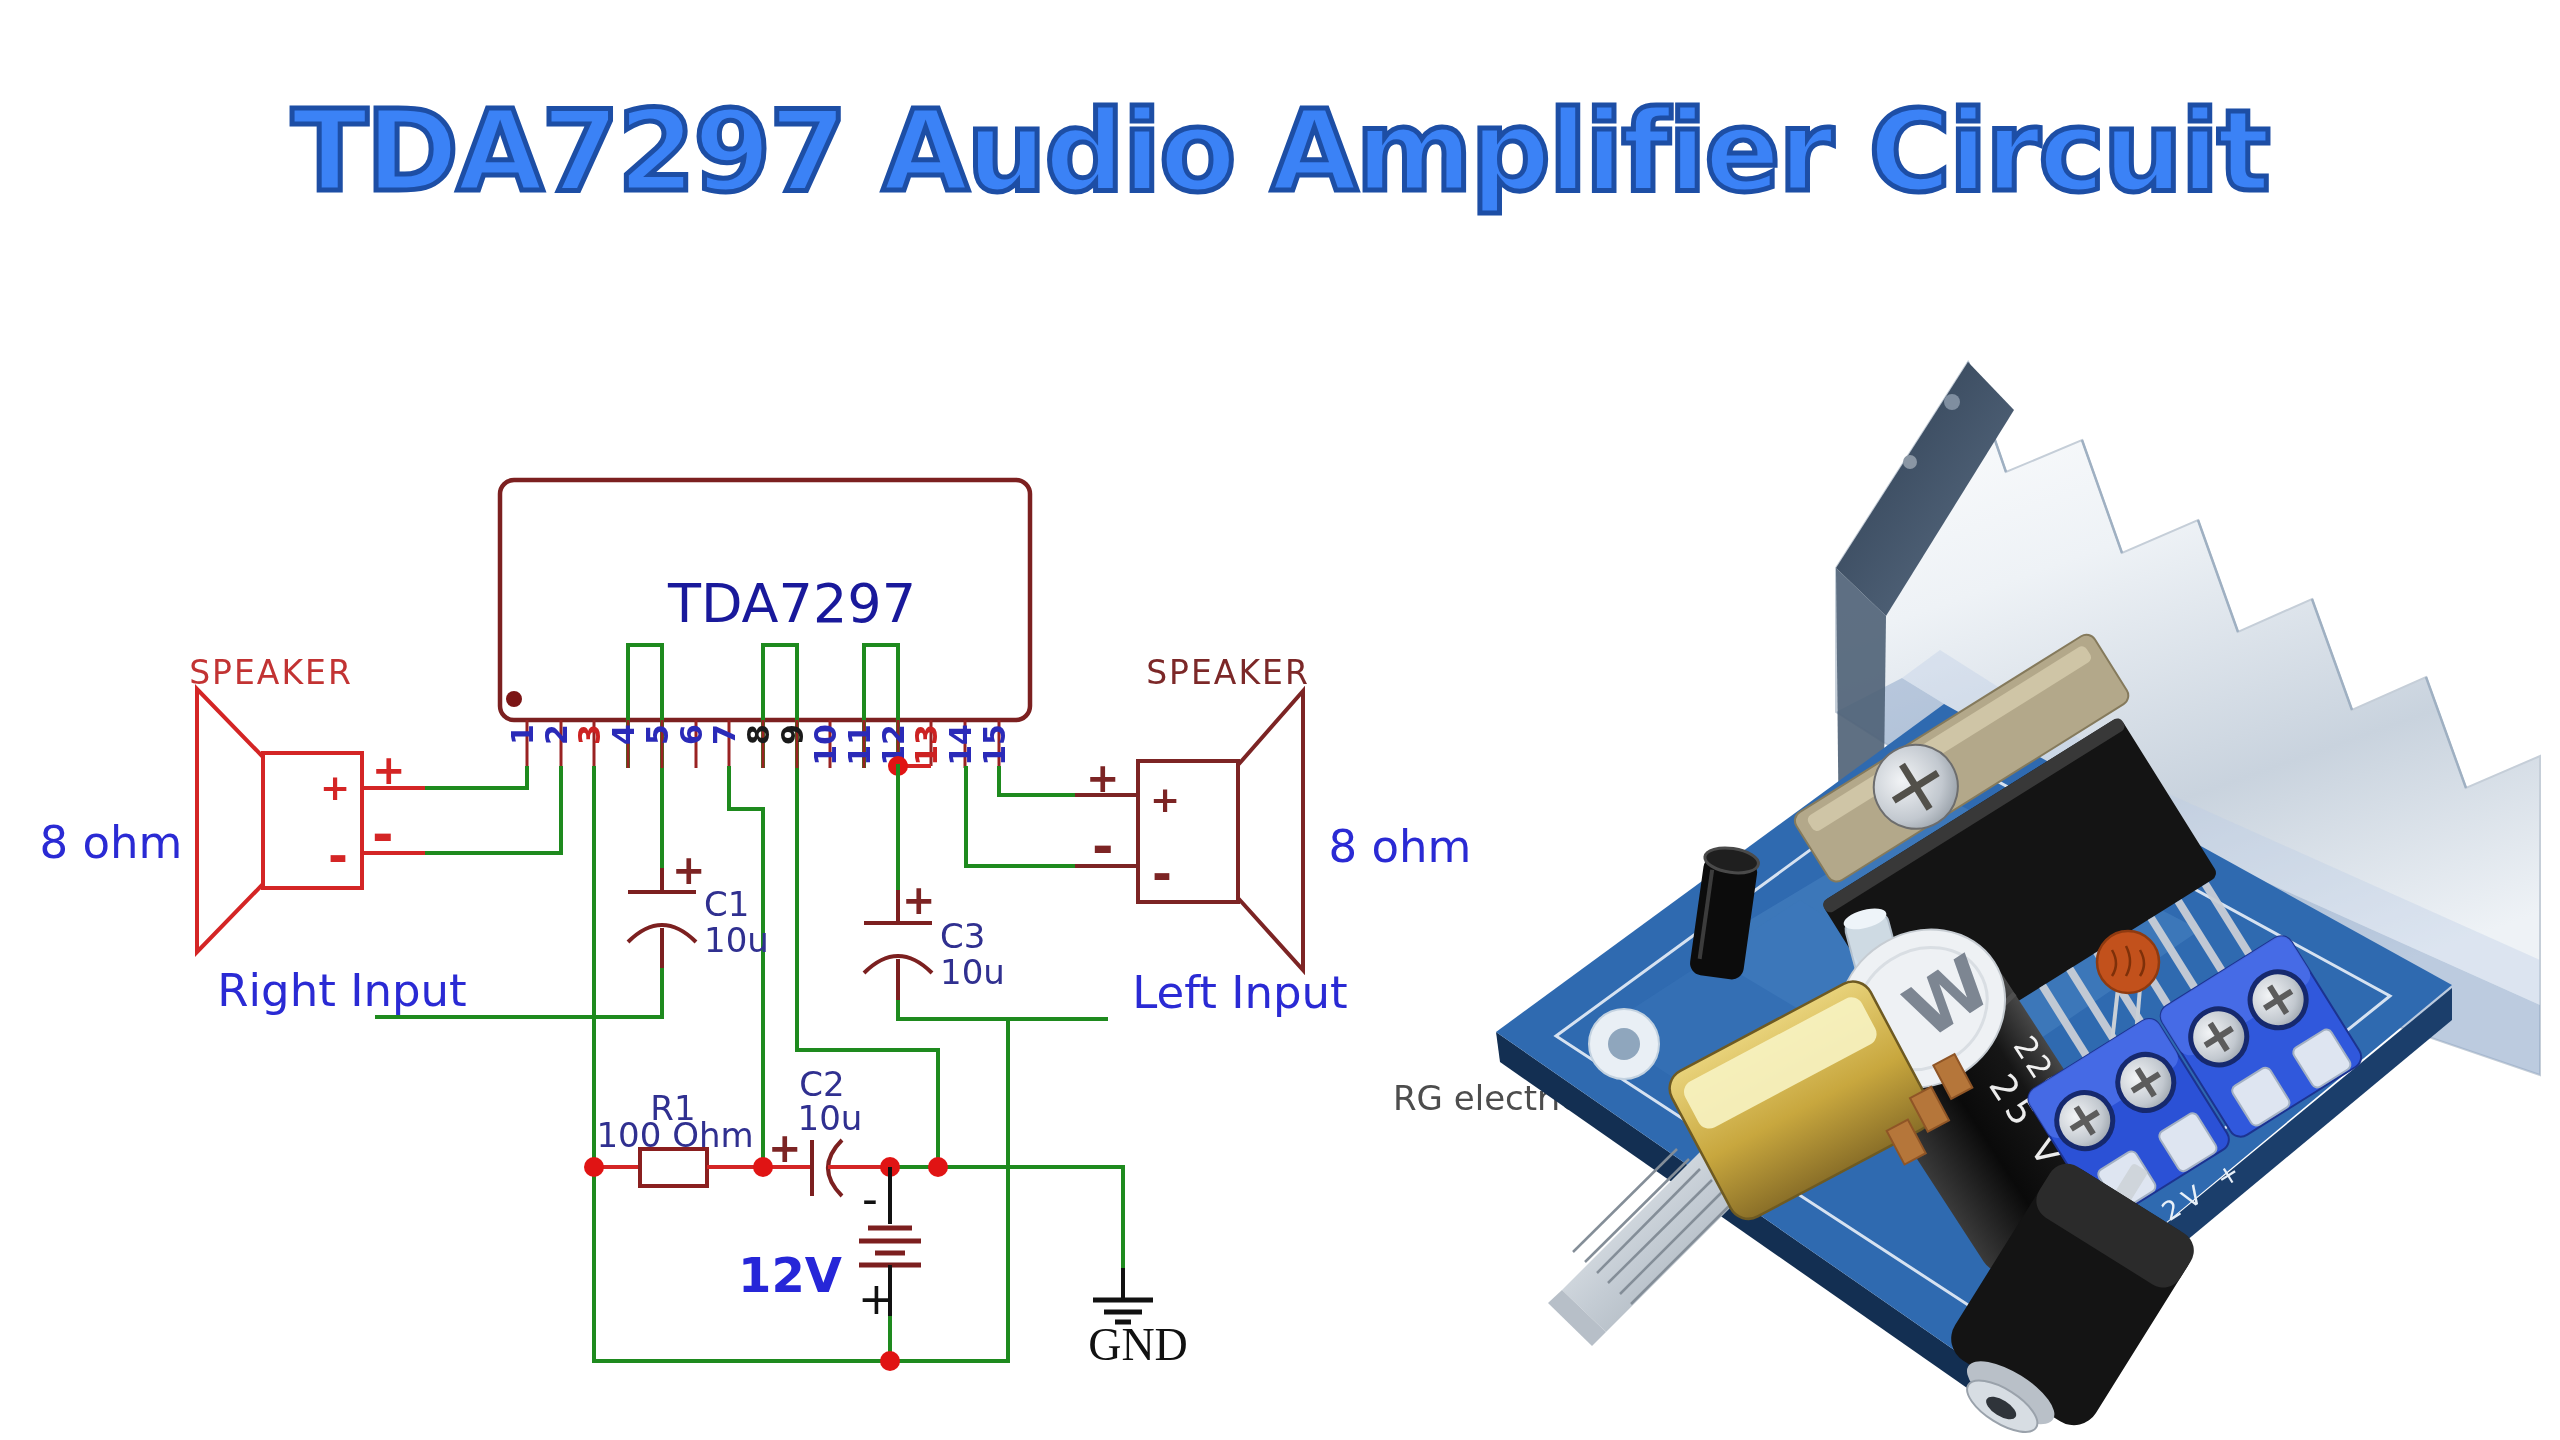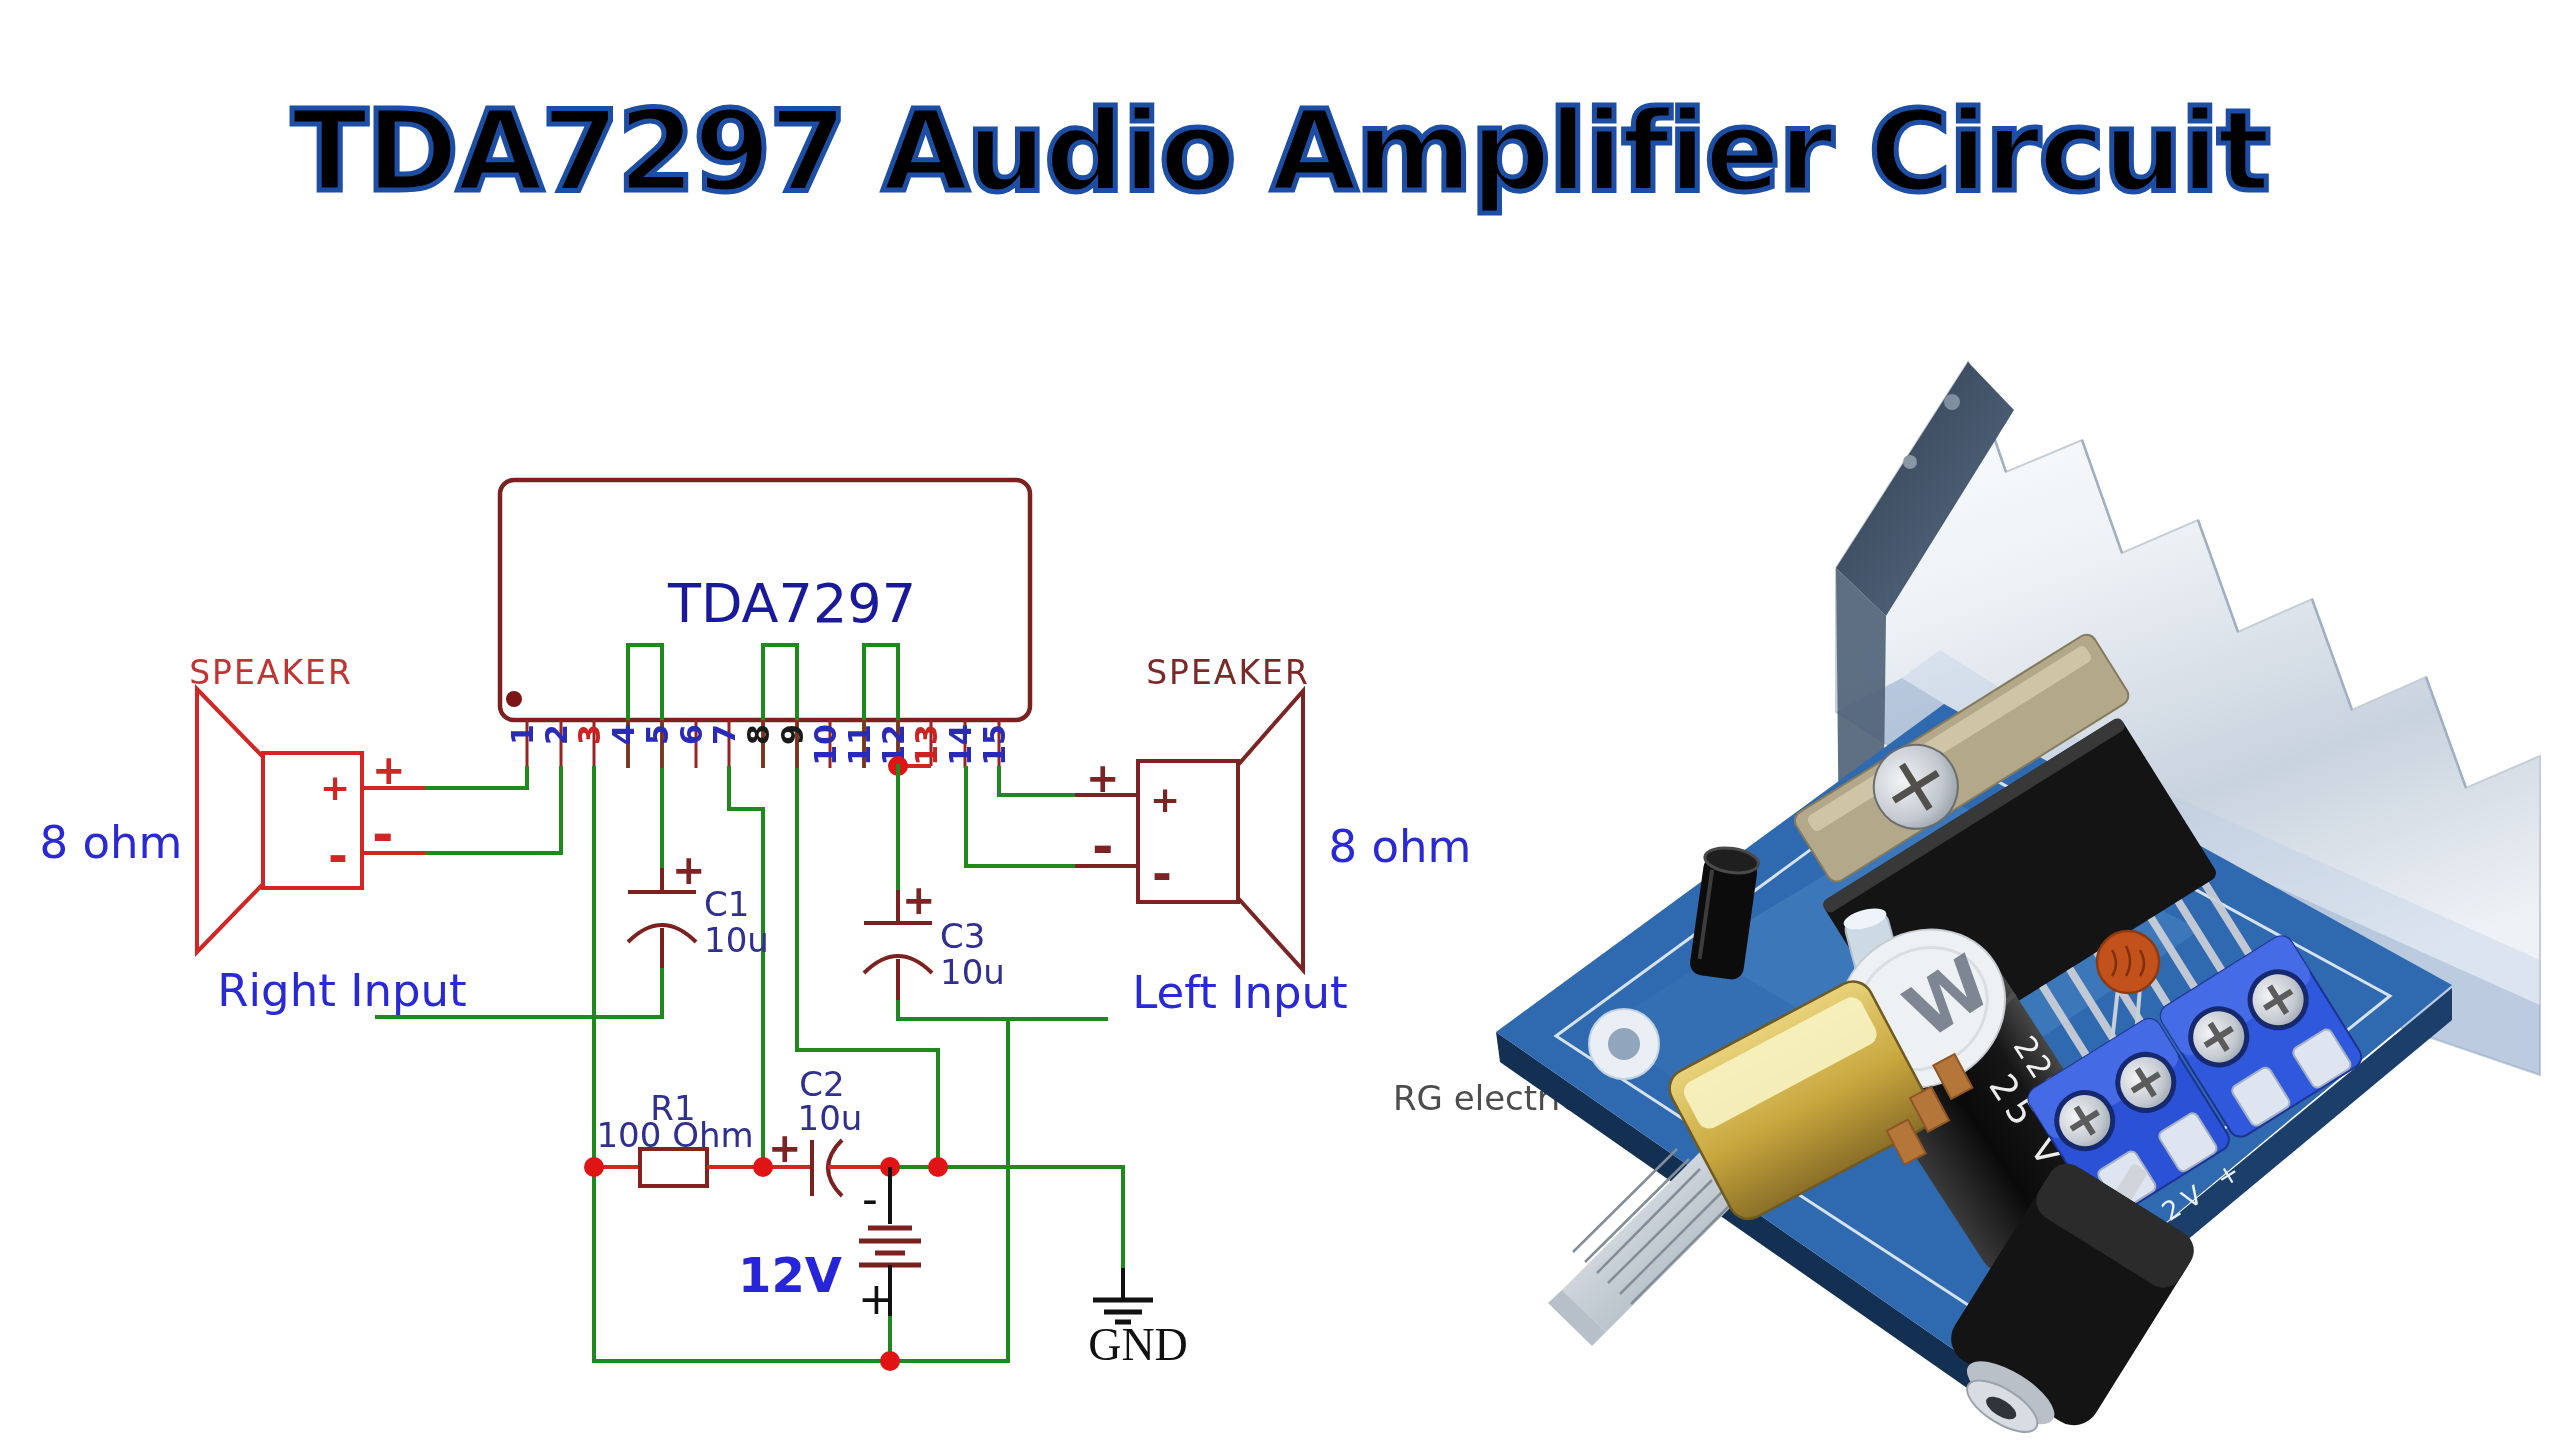--- a/index.html
+++ b/index.html
@@ -1,19 +1,19 @@
 <!DOCTYPE html>
 <html><head>
 <meta charset="utf-8">
 <style>
   html,body{margin:0;padding:0;background:#fff;}
   .stage{position:relative;width:2560px;height:1440px;background:#ffffff;overflow:hidden;
          font-family:"DejaVu Sans","Liberation Sans",sans-serif;}
   .title{position:absolute;left:0;top:86px;width:2560px;text-align:center;
-         font-size:112px;font-weight:700;letter-spacing:-2px;color:#000000;
+         font-size:112px;font-weight:700;letter-spacing:-2px;color:#3b82f6;
          -webkit-text-stroke:5px #1d4ea5;}
   .credit{position:absolute;left:1393px;top:1078px;font-size:34px;color:#4d4d4d;}
   svg text{font-family:"DejaVu Sans","Liberation Sans",sans-serif;}
   .pin{font-size:30px;font-weight:700;}
   .pb{fill:#2a2ab8}.pr{fill:#cc2222}.pk{fill:#1a1a1a}
   .wire{stroke:#1e8a1e;stroke-width:4;fill:none;stroke-linecap:square;}
   .redw{stroke:#d42525;stroke-width:4;fill:none;}
   .marw{stroke:#7c2424;stroke-width:4;fill:none;}
   .comp{stroke:#7c2020;stroke-width:4;fill:none;}
   .stub{stroke:#992222;stroke-width:3;}

